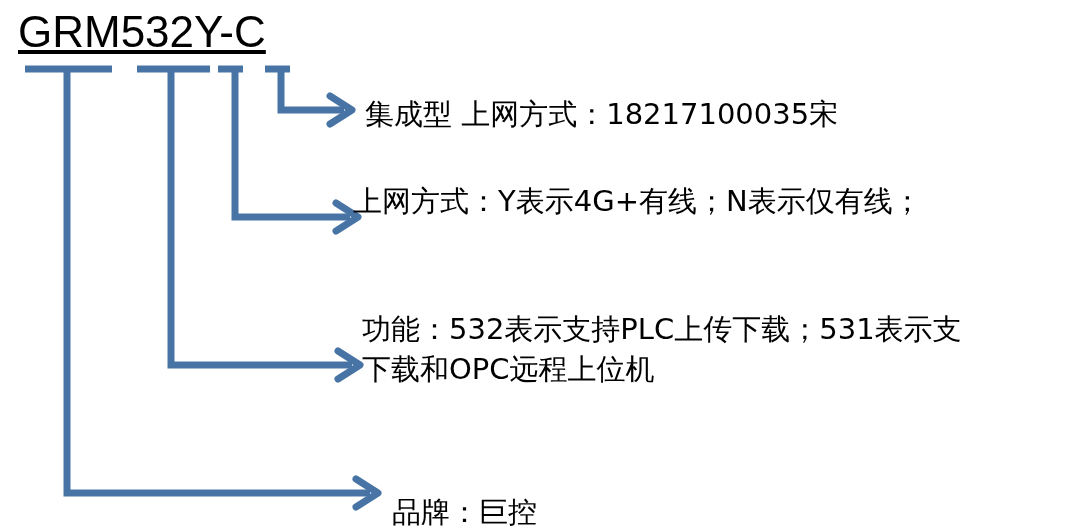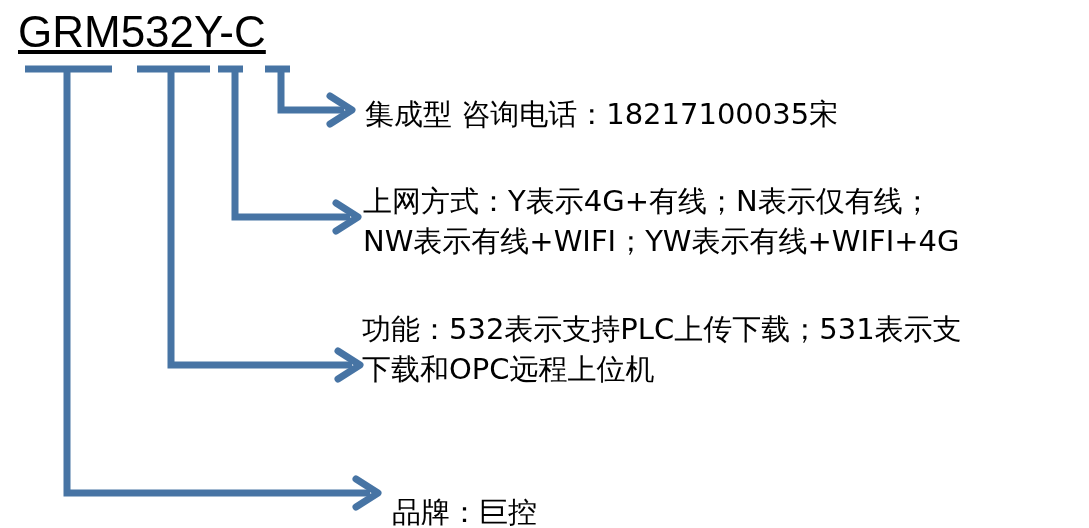--- a/index.html
+++ b/index.html
@@ -32,26 +32,25 @@
   </g>
   <g stroke="#4774a4" stroke-width="7" fill="none" stroke-linecap="round" stroke-linejoin="round">
     <polyline points="330,96 352,110 330,124"></polyline>
     <polyline points="336,203 358,217 336,231"></polyline>
     <polyline points="338,351 360,365 338,379"></polyline>
     <polyline points="356,479 378,493 356,507"></polyline>
   </g>
 </svg>
 
 <div class="label" style="left:365px; top:94px;">
-  <div>集成型  咨询电话：18217100035宋</div>
+  <div>集成型  上网方式：18217100035宋</div>
 </div>
 
-<div class="label" style="left:363px; top:181px;">
+<div class="label" style="left:353px; top:181px;">
   <div>上网方式：Y表示4G+有线；N表示仅有线；</div>
-  <div>NW表示有线+WIFI；YW表示有线+WIFI+4G</div>
 </div>
 
 <div class="label" style="left:362px; top:309px;">
   <div>功能：532表示支持PLC上传下载；531表示支</div>
   <div>下载和OPC远程上位机</div>
 </div>
 
 <div class="label" style="left:392px; top:492px;">
   <div>品牌：巨控</div>
 </div>

